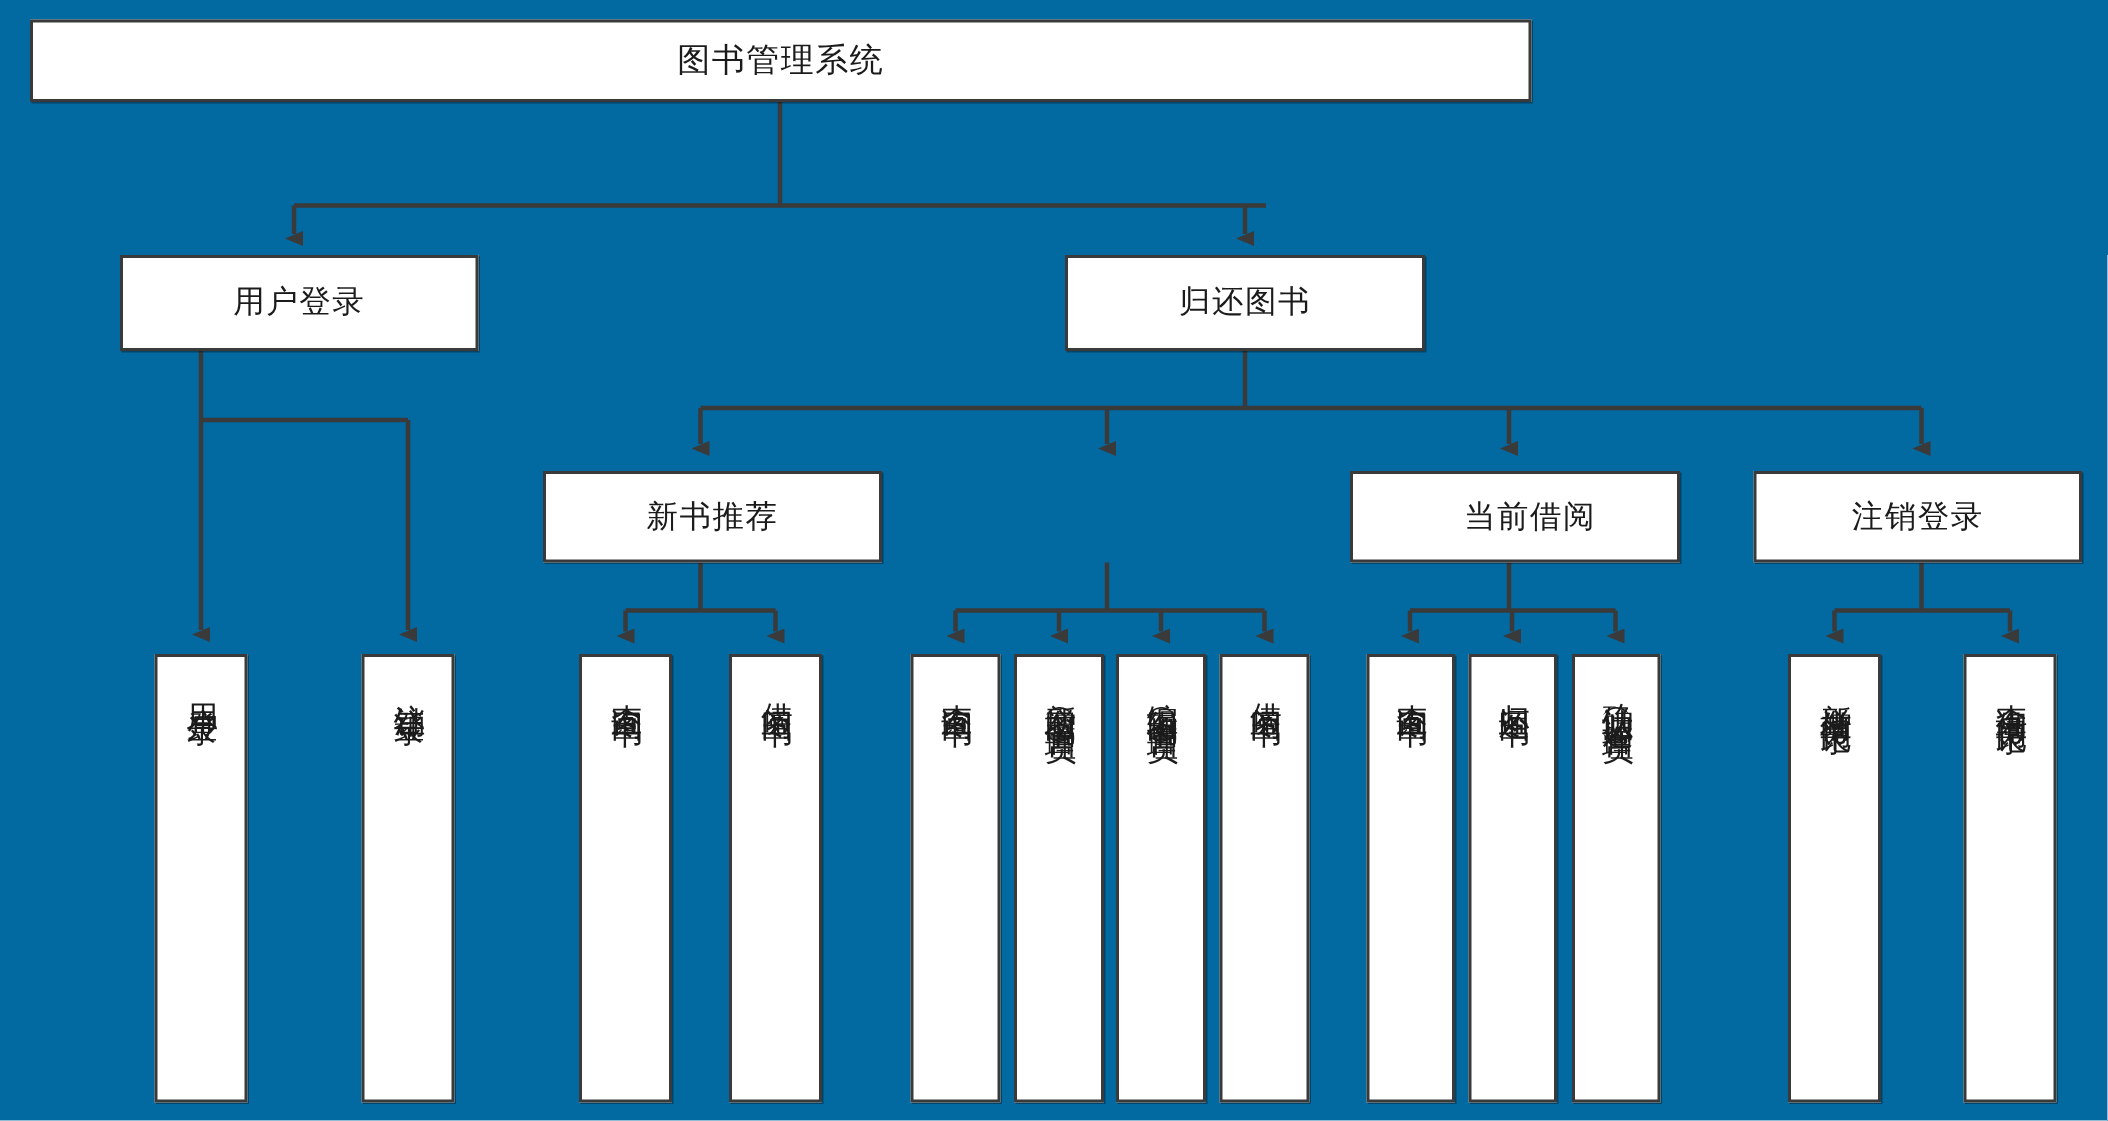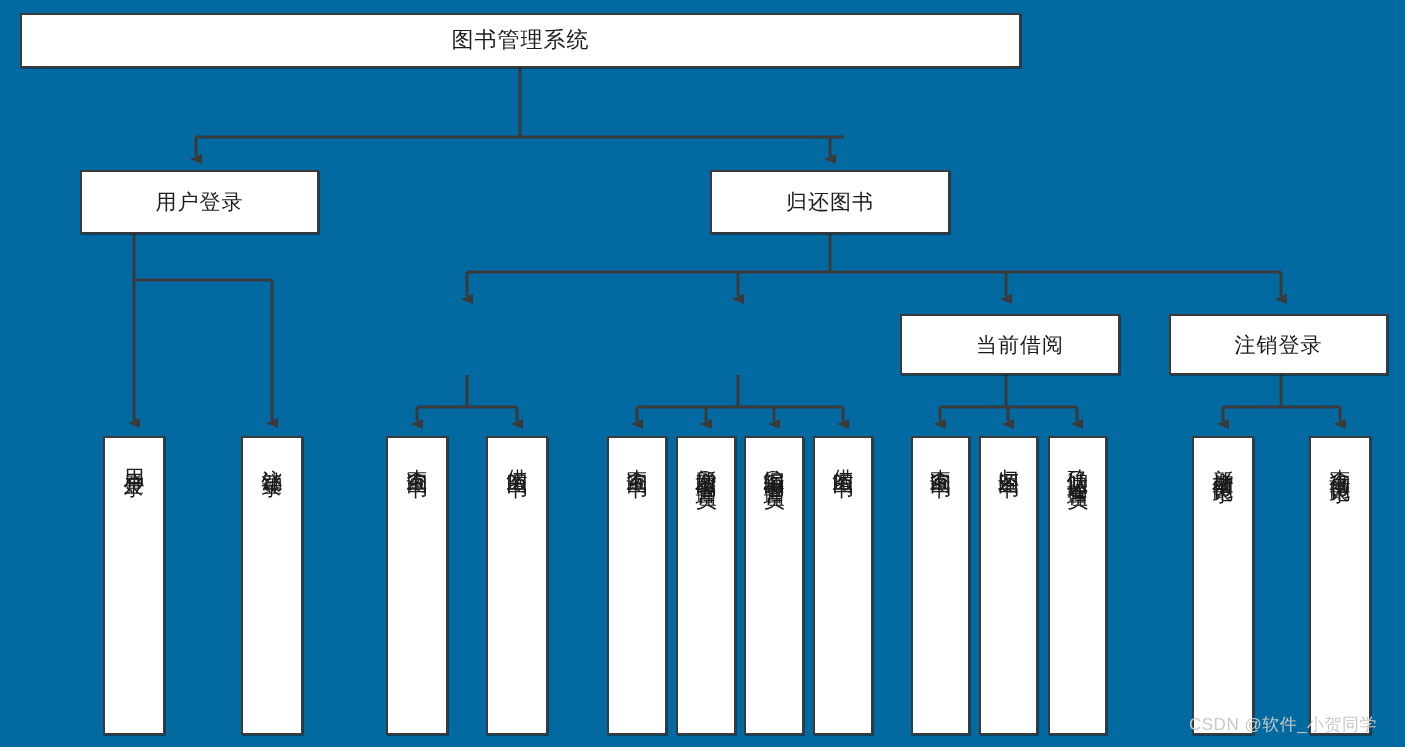--- a/index.html
+++ b/index.html
@@ -133,20 +133,23 @@
     <span class="lbl">图书管理系统</span>
   </div>
 
   <div class="node horiz" style="left:80px; top:170px; width:239px; height:64px;">
     <span class="lbl">用户登录</span>
   </div>
   <div class="node horiz" style="left:710px; top:170px; width:240px; height:64px;">
     <span class="lbl">归还图书</span>
   </div>
 
+  <div class="node horiz" style="left:362px; top:314px; width:226px; height:61px;">
+    <span class="lbl">新书推荐</span>
+  </div>
   <div class="node horiz" style="left:900px; top:314px; width:220px; height:61px;padding-left:20px;">
     <span class="lbl">当前借阅</span>
   </div>
   <div class="node horiz" style="left:1169px; top:314px; width:219px; height:61px;">
     <span class="lbl">注销登录</span>
   </div>
 
   <div class="node vert" style="left:103px; top:436px; width:62px; height:299px;">
     <span class="lbl">用户登录</span>
   </div>
@@ -184,15 +187,14 @@
     <span class="lbl">确认归还（管理员）</span>
   </div>
 
   <div class="node vert" style="left:1192px; top:436px; width:62px; height:299px;">
     <span class="lbl">新增借阅记录</span>
   </div>
   <div class="node vert" style="left:1309px; top:436px; width:62px; height:299px;">
     <span class="lbl">查询借阅记录</span>
   </div>
 
-  <div class="watermark">CSDN @软件_小贺同学</div>
 
 </div>
 
 </body></html>

